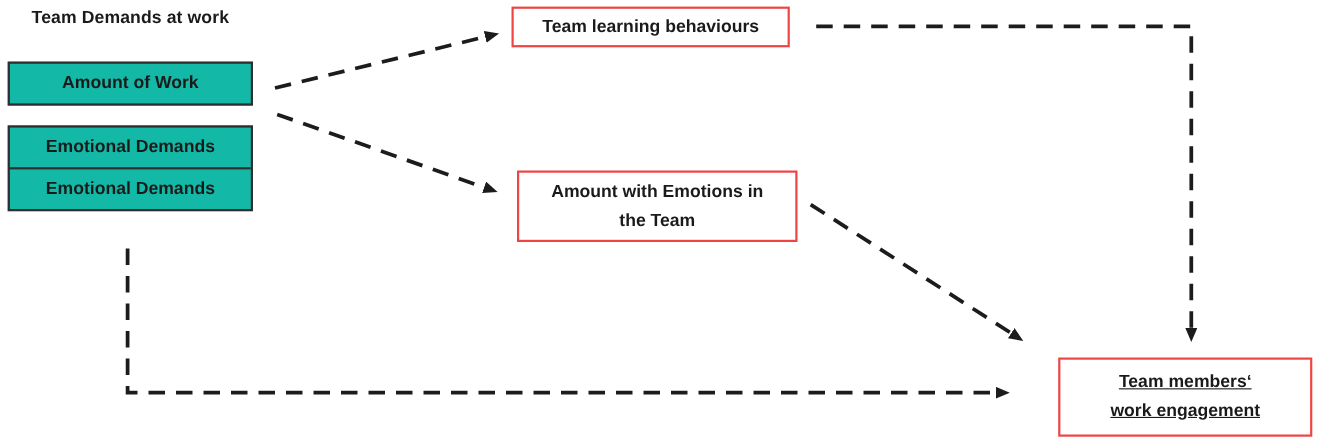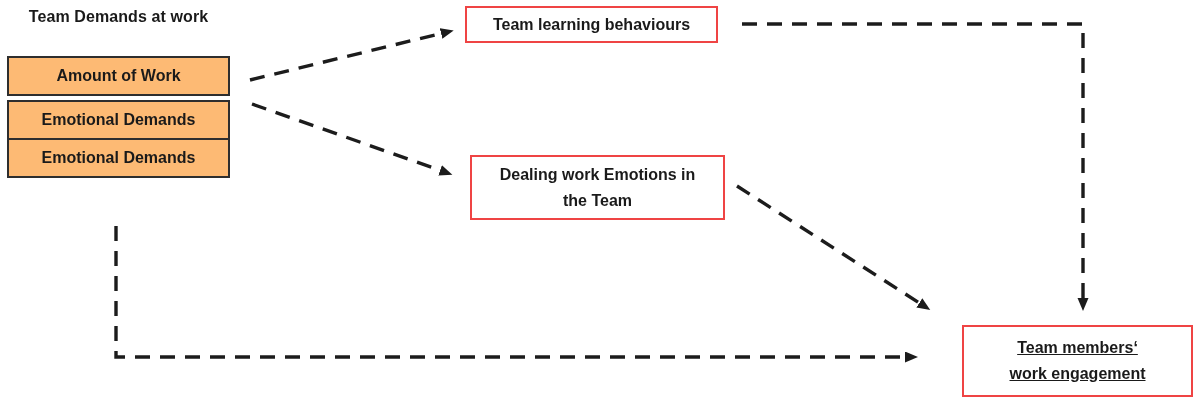--- a/index.html
+++ b/index.html
@@ -45,24 +45,24 @@
     font-weight: bold;
     line-height: 26px;
   }
   .demands-group {
     position: absolute;
     left: 7px; top: 56px;
     width: 223px;
   }
   .demands-subbox {
     border: 2px solid #2e2e2e;
-    background: #fdba74;
+    background: #14b8a6;
     box-sizing: border-box;
   }
-  .demands-subbox + .demands-subbox { margin-top: 4px; }
+  .demands-subbox + .demands-subbox { margin-top: 18px; }
   .demand-row {
     height: 36px;
     display: flex;
     align-items: center;
     justify-content: center;
     font-size: 16px;
     font-weight: bold;
     text-align: center;
   }
   .demand-row + .demand-row { border-top: 2px solid #2e2e2e; }
@@ -100,20 +100,20 @@
       <div class="demand-row">Emotional Demands</div>
       <div class="demand-row">Emotional Demands</div>
     </div>
   </div>
 
   <div class="node node-learning">
     <span>Team learning behaviours</span>
   </div>
 
   <div class="node node-emotions">
-    <span class="wrap-narrow-emotions">Dealing work Emotions in the Team</span>
+    <span class="wrap-narrow-emotions">Amount with Emotions in the Team</span>
   </div>
 
   <div class="node node-engagement">
     <span class="wrap-narrow-engagement">Team members‘ work engagement</span>
   </div>
 
 </div>
 
 </body></html>

